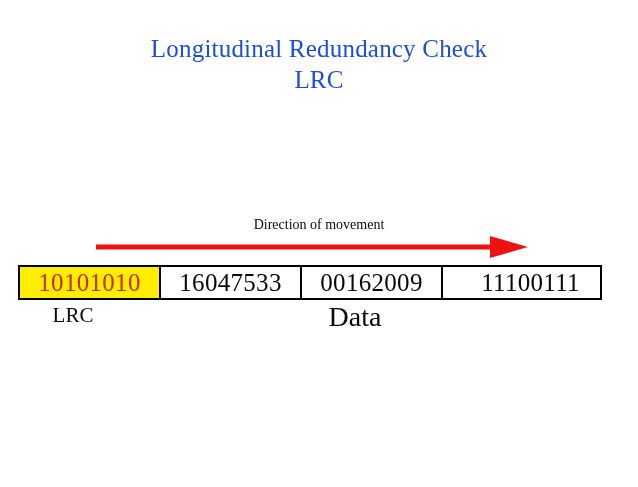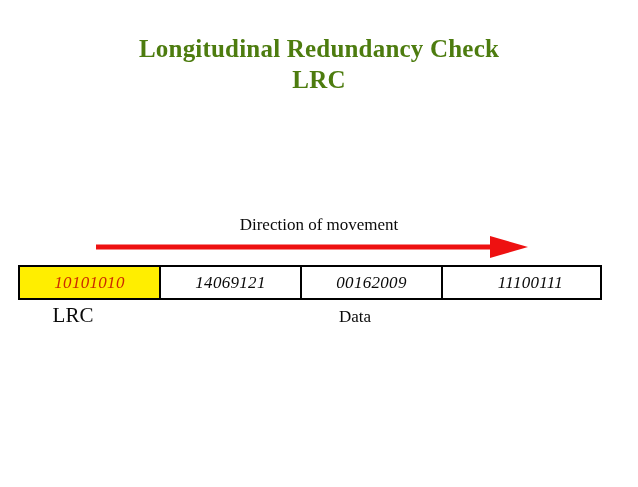--- a/index.html
+++ b/index.html
@@ -16,39 +16,39 @@
     font-family: "Liberation Serif", "DejaVu Serif", serif;
   }
 
   
   #title-block {
     position: absolute;
     left: 0;
     top: 33px;
     width: 638px;
     text-align: center;
-    color: #4d7c0f;
-    font-weight: bold;
+    color: #1d4ed8;
+    font-weight: normal;
     font-size: 25px;
     line-height: 31px;
     letter-spacing: 0.2px;
   }
   #title-block .title-line {
     display: block;
   }
 
   
   #direction-label {
     position: absolute;
     left: 109px;
     top: 213px;
     width: 420px;
     text-align: center;
     color: #0a0a0a;
-    font-size: 17px;
+    font-size: 14px;
     line-height: 24px;
   }
 
   
   #arrow {
     position: absolute;
     left: 96px;
     top: 236px;
     width: 432px;
     height: 22px;
@@ -66,26 +66,25 @@
     border: 2px solid #000000;
     background: #ffffff;
   }
   #frame .cell {
     flex: 1 1 0;
     box-sizing: border-box;
     border-right: 2px solid #000000;
     display: flex;
     align-items: center;
     justify-content: center;
-    font-size: 17px;
+    font-size: 25px;
     line-height: 1;
     color: #0a0a0a;
     background: #ffffff;
     letter-spacing: 0.3px;
-    font-style: italic;
   }
   #frame .cell:last-child {
     border-right: none;
     margin-left: 18px;
   }
   #frame .cell.lrc-cell {
     background: #ffee00;
     color: #cc2b00;
   }
 
@@ -100,21 +99,21 @@
     font-size: 21px;
     line-height: 24px;
   }
   #data-label {
     position: absolute;
     left: 285px;
     top: 305px;
     width: 140px;
     text-align: center;
     color: #0a0a0a;
-    font-size: 17px;
+    font-size: 28px;
     line-height: 24px;
   }
 </style>
 </head>
 <body>
 
 <div id="slide">
 
   <div id="title-block">
     <span class="title-line">Longitudinal Redundancy Check</span>
@@ -123,21 +122,21 @@
 
   <div id="direction-label">Direction of movement</div>
 
   <svg id="arrow" viewBox="0 0 432 22" aria-hidden="true">
     <line x1="0" y1="11" x2="398" y2="11" stroke="#ee1111" stroke-width="5"></line>
     <polygon points="394,0 432,11 394,22" fill="#ee1111"></polygon>
   </svg>
 
   <div id="frame">
     <div class="cell lrc-cell">10101010</div>
-    <div class="cell">14069121</div>
+    <div class="cell">16047533</div>
     <div class="cell">00162009</div>
     <div class="cell">11100111</div>
   </div>
 
   <div id="lrc-label">LRC</div>
   <div id="data-label">Data</div>
 
 </div>
 
 </body></html>

